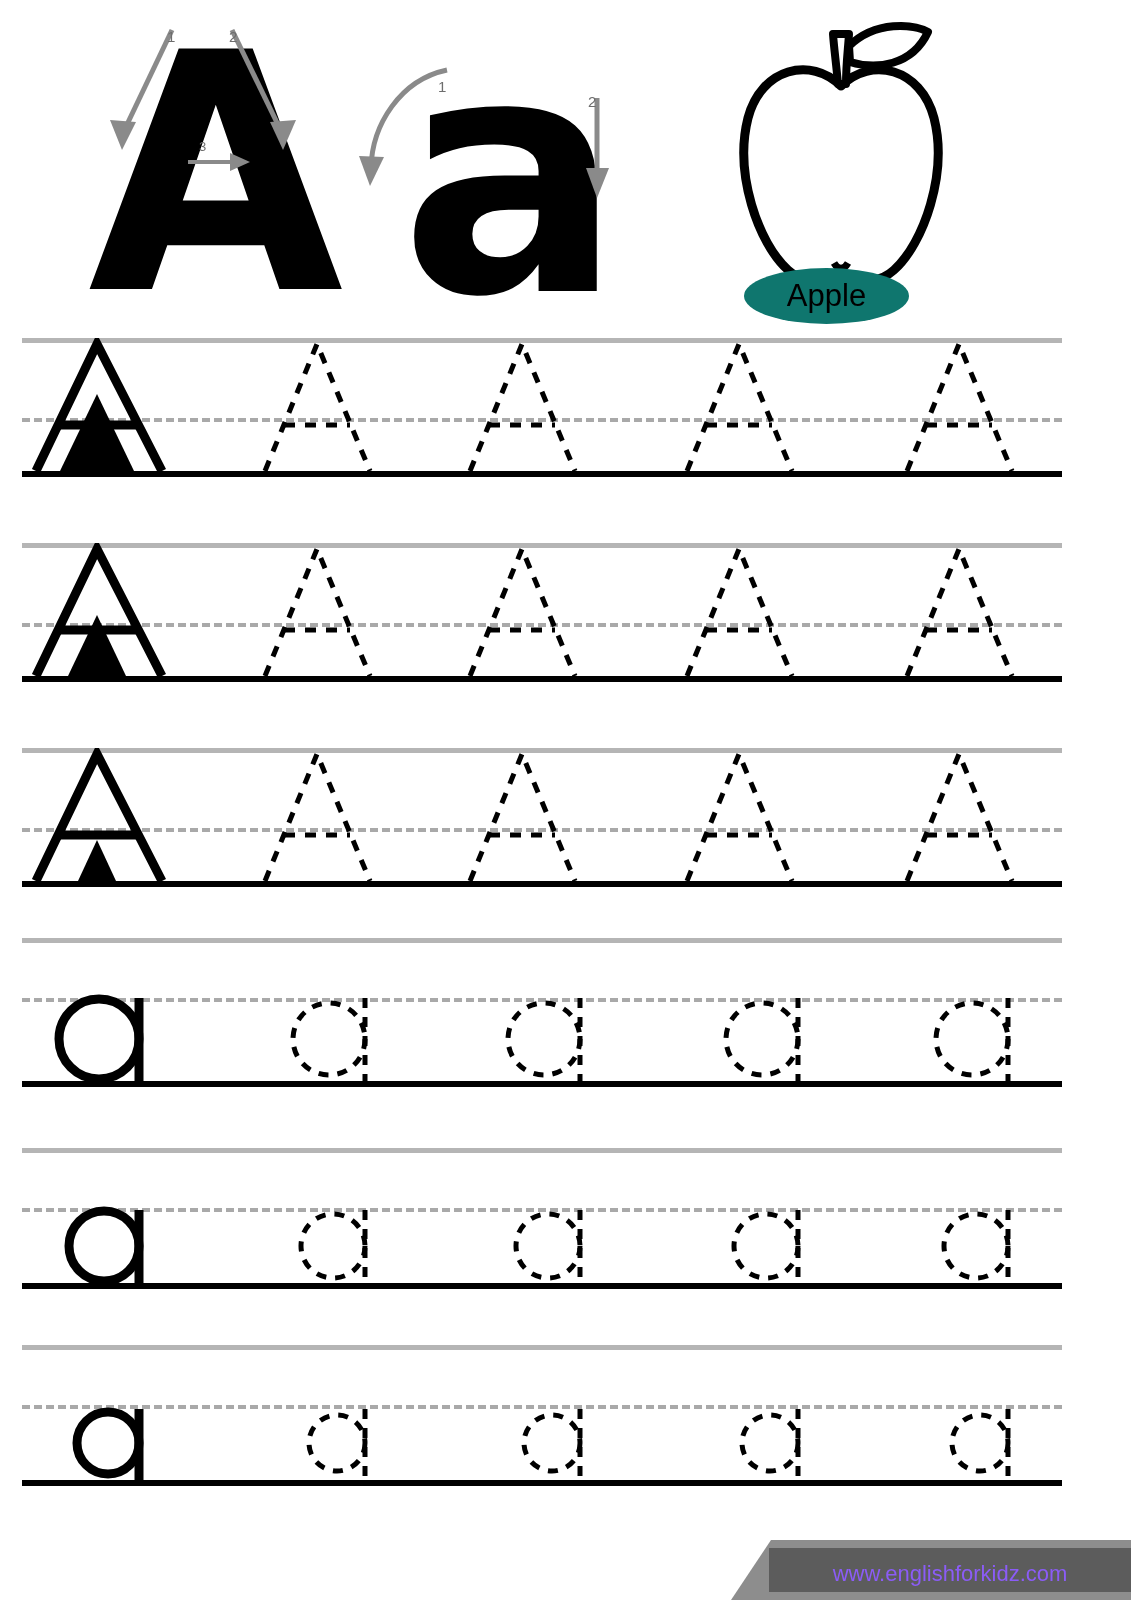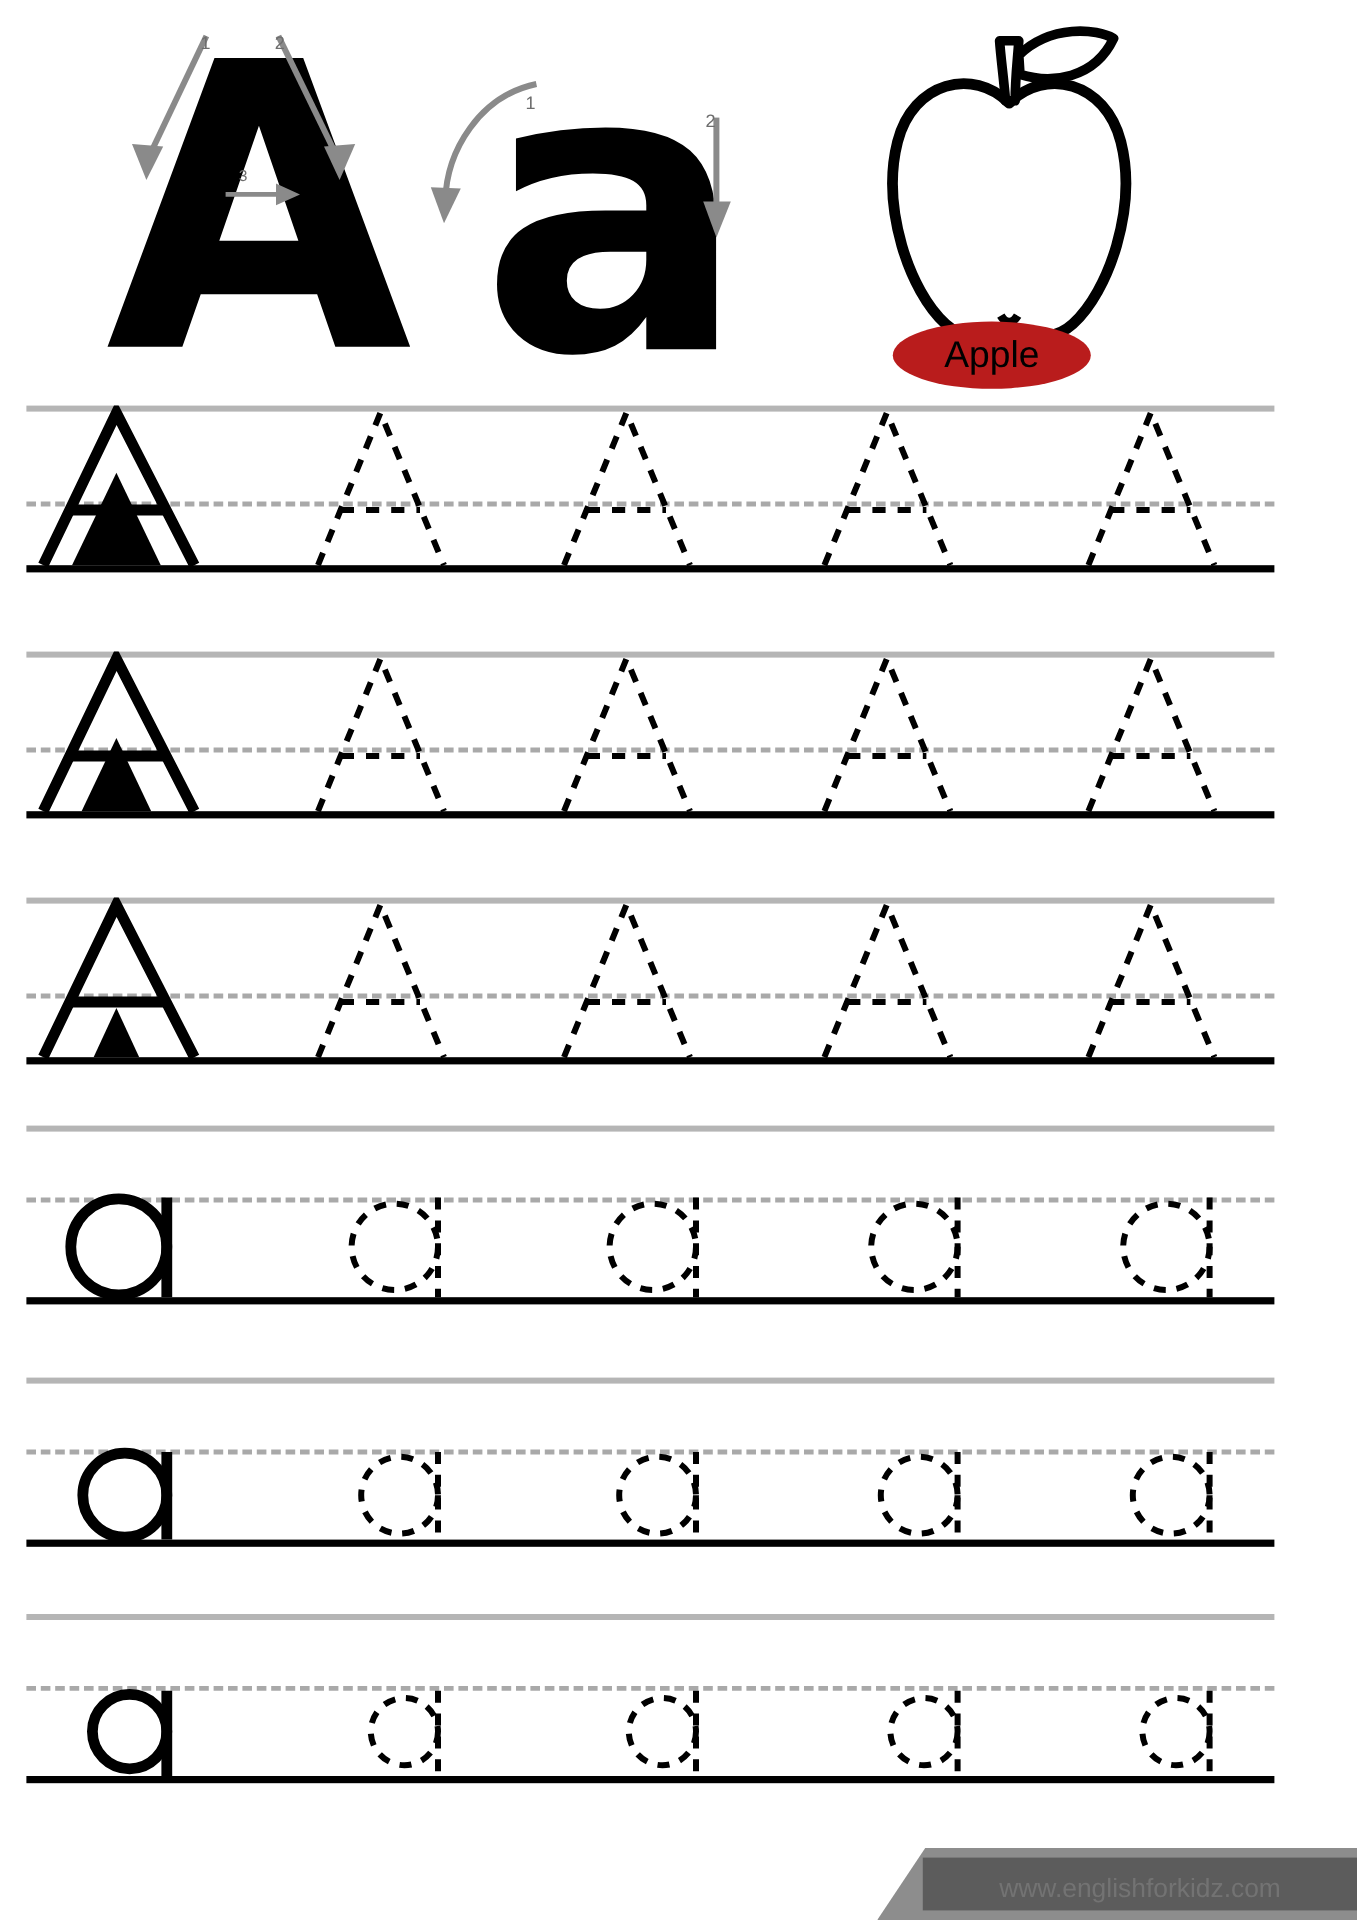--- a/index.html
+++ b/index.html
@@ -59,21 +59,21 @@
     top: 18px;
     width: 250px;
     height: 300px;
   }
   #apple-label {
     position: absolute;
     left: 744px;
     top: 268px;
     width: 165px;
     height: 56px;
-    background: #b91c1c;
+    background: #0f766e;
     border-radius: 50%;
     display: flex;
     align-items: center;
     justify-content: center;
     font-family: "Liberation Sans", sans-serif;
     font-size: 31px;
     color: #000000;
   }
 
   
@@ -135,21 +135,21 @@
   }
   #footer-text {
     position: absolute;
     left: 38px;
     top: 8px;
     width: 362px;
     height: 52px;
     display: flex;
     align-items: center;
     justify-content: center;
-    color: #737373;
+    color: #8b5cf6;
     font-size: 22px;
     font-family: "Liberation Sans", sans-serif;
   }
 </style>
 </head>
 <body>
 
 <div id="sheet">
 
   <div id="header">

